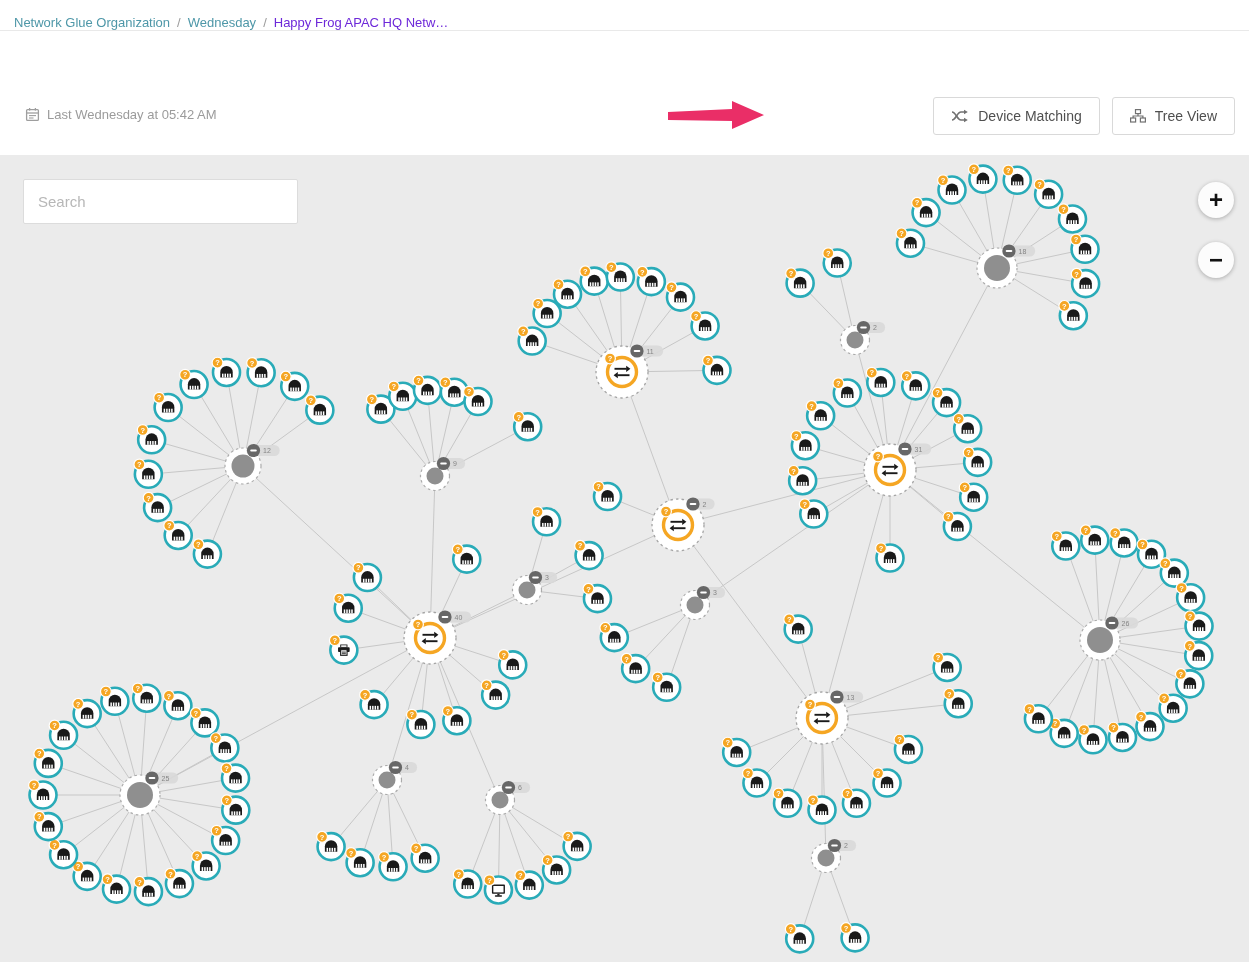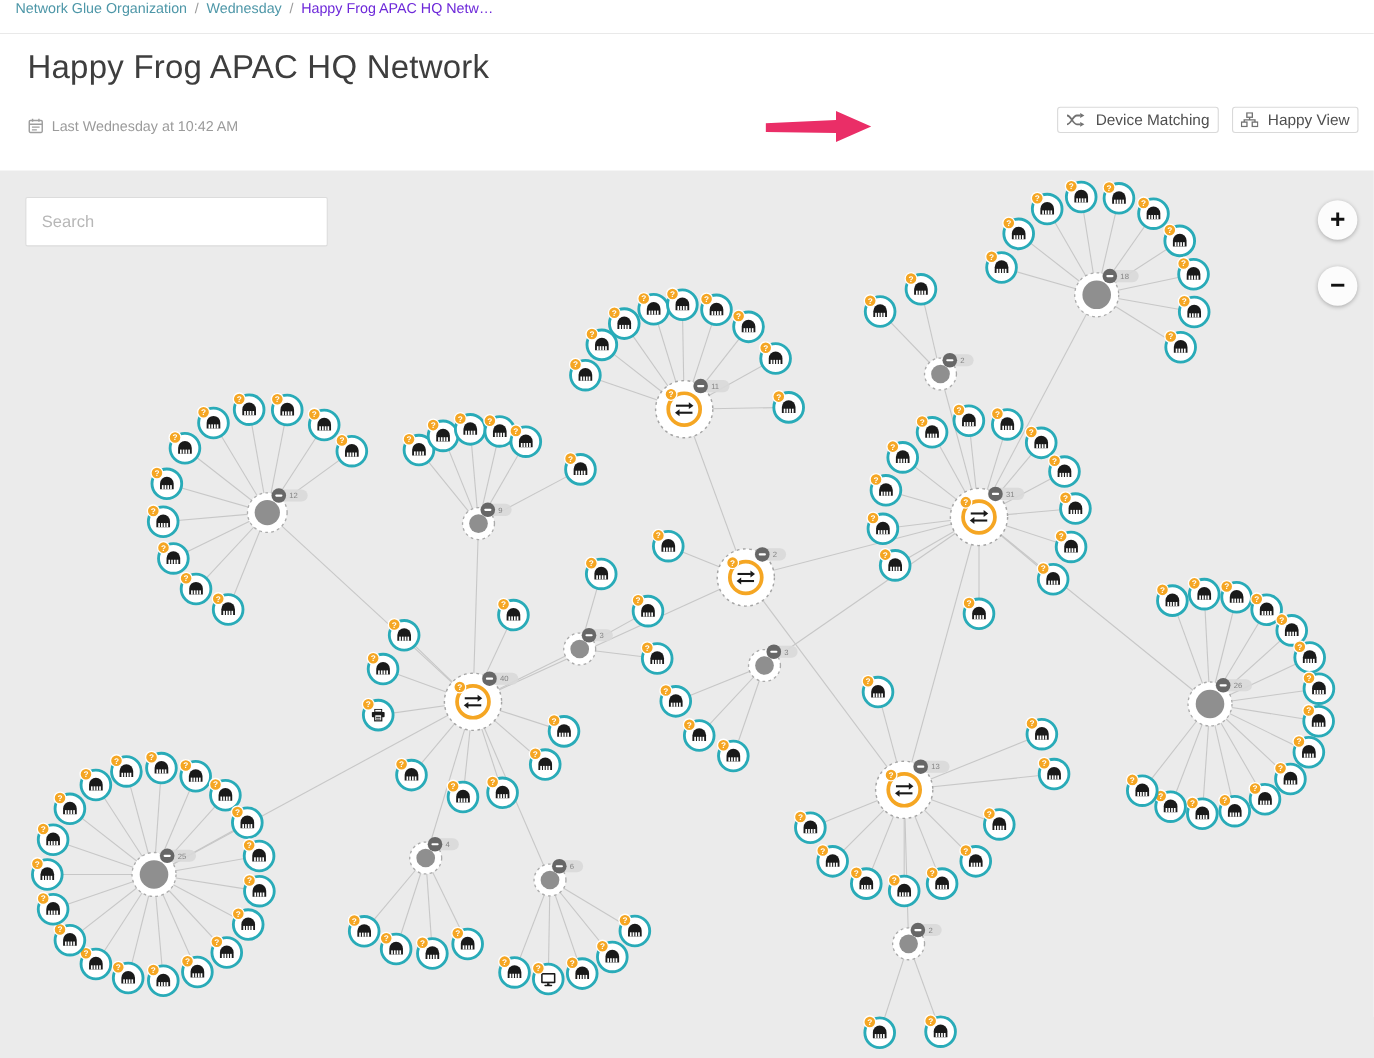--- a/index.html
+++ b/index.html
@@ -1,31 +1,31 @@
 <!DOCTYPE html>
 <html><head>
 <meta charset="utf-8">
 <style>
   html,body{margin:0;padding:0;background:#fff;}
   body{font-family:"Liberation Sans",sans-serif;-webkit-font-smoothing:antialiased;}
   .app{position:relative;width:1249px;height:962px;overflow:hidden;background:#fff;}
 
   
-  .breadcrumb-bar{position:absolute;top:0;left:0;right:0;height:31px;display:flex;align-items:flex-start;
+  .breadcrumb-bar{position:absolute;top:0;left:0;right:0;height:31px;display:flex;align-items:flex-end;
     padding-left:14px;font-size:13px;border-bottom:1px solid #e9e9e9;background:#fff;box-sizing:border-box;}
   .breadcrumb-bar a{color:#4e97a8;text-decoration:none;cursor:pointer;}
   .breadcrumb-bar .sep{color:#9b9b9b;margin:0 7px;}
   .breadcrumb-bar .crumb-current{color:#6d28d9;}
 
   
   .header{position:absolute;top:31px;left:0;right:0;height:124px;background:#fff;}
   h1.page-title{margin:0;position:absolute;left:25px;top:14px;font-size:30px;font-weight:400;color:#3e3e3e;letter-spacing:.2px;}
   .meta{position:absolute;left:25px;top:76px;display:flex;align-items:center;gap:7px;color:#9b9b9b;font-size:13px;}
   .actions{position:absolute;right:14px;top:66px;display:flex;gap:12px;}
-  .btn{display:flex;align-items:center;gap:9px;height:24px;padding:0 7px;background:#fff;
+  .btn{display:flex;align-items:center;gap:9px;height:38px;padding:0 17px;background:#fff;
     border:1px solid #d9d9d9;border-radius:3px;font-size:14px;color:#4f4f4f;cursor:pointer;
     font-family:"Liberation Sans",sans-serif;}
   .annot-arrow{position:absolute;left:-265px;top:2px;}
 
   
   .canvas{position:absolute;top:155px;left:0;width:1249px;height:807px;background:#ebebeb;overflow:hidden;}
   #graph{position:absolute;inset:0;}
   #graph text{font-family:"Liberation Sans",sans-serif;}
   .search{position:absolute;left:23px;top:24px;width:275px;height:45px;box-sizing:border-box;
     border:1px solid #dcdcdc;border-radius:2px;background:#fff;padding:0 14px;font-size:15px;color:#4a4a4a;
@@ -43,32 +43,31 @@
 
   <div class="breadcrumb-bar">
     <a>Network Glue Organization</a>
     <span class="sep">/</span>
     <a>Wednesday</a>
     <span class="sep">/</span>
     <span class="crumb-current">Happy Frog APAC HQ Netw…</span>
   </div>
 
   <div class="header">
-    <h1 class="page-title">Happy Frog APAC HQ Network</h1>
 
     <div class="meta">
       <svg width="15" height="15" viewBox="0 0 15 15">
         <rect x="1.6" y="2.6" width="11.8" height="10.8" rx="1" fill="none" stroke="#9e9e9e" stroke-width="1.3"></rect>
         <line x1="1.6" y1="6" x2="13.4" y2="6" stroke="#9e9e9e" stroke-width="1.3"></line>
         <line x1="4.6" y1="1" x2="4.6" y2="3.6" stroke="#9e9e9e" stroke-width="1.3"></line>
         <line x1="10.4" y1="1" x2="10.4" y2="3.6" stroke="#9e9e9e" stroke-width="1.3"></line>
         <line x1="4" y1="8.6" x2="11" y2="8.6" stroke="#9e9e9e" stroke-width="1.1"></line>
         <line x1="4" y1="11" x2="8.5" y2="11" stroke="#9e9e9e" stroke-width="1.1"></line>
       </svg>
-      <span>Last Wednesday at 10:42 AM</span>
+      <span>Last Wednesday at 05:42 AM</span>
     </div>
 
     <div class="actions">
       <svg class="annot-arrow" width="100" height="34" viewBox="0 0 100 34">
         <polygon points="0,13 64,10 64,2 96,16 64,30 64,22 0,21" fill="#EA2E67"></polygon>
       </svg>
       <button class="btn">
         <svg width="18" height="14" viewBox="0 0 18 14">
           <path d="M1,11 C5,11 6,3 10,3 H13" fill="none" stroke="#717171" stroke-width="1.6"></path>
           <path d="M1,3 C5,3 6,11 10,11 H13" fill="none" stroke="#717171" stroke-width="1.6"></path>
@@ -77,21 +76,21 @@
         </svg>
         <span>Device Matching</span>
       </button>
       <button class="btn">
         <svg width="16" height="14" viewBox="0 0 16 14">
           <rect x="5.5" y="0.6" width="5" height="4" fill="none" stroke="#717171" stroke-width="1.2"></rect>
           <rect x="0.6" y="9" width="5" height="4" fill="none" stroke="#717171" stroke-width="1.2"></rect>
           <rect x="10.4" y="9" width="5" height="4" fill="none" stroke="#717171" stroke-width="1.2"></rect>
           <path d="M8,4.6 V7 M3.1,9 V7 H12.9 V9" fill="none" stroke="#717171" stroke-width="1.2"></path>
         </svg>
-        <span>Happy View</span>
+        <span>Tree View</span>
       </button>
     </div>
   </div>
 
   <div class="canvas">
     <svg id="graph" width="1249" height="807" viewBox="0 0 1249 807">
         <defs>
           <g id="icon-device">
             <path d="M-6.2,5 L-6.2,-0.3 A6.2,6.2 0 0 1 6.2,-0.3 L6.2,5 Z" fill="#1A1A1A"></path>
             <rect x="-4.5" y="1.2" width="1.5" height="3.8" fill="#fff"></rect>

